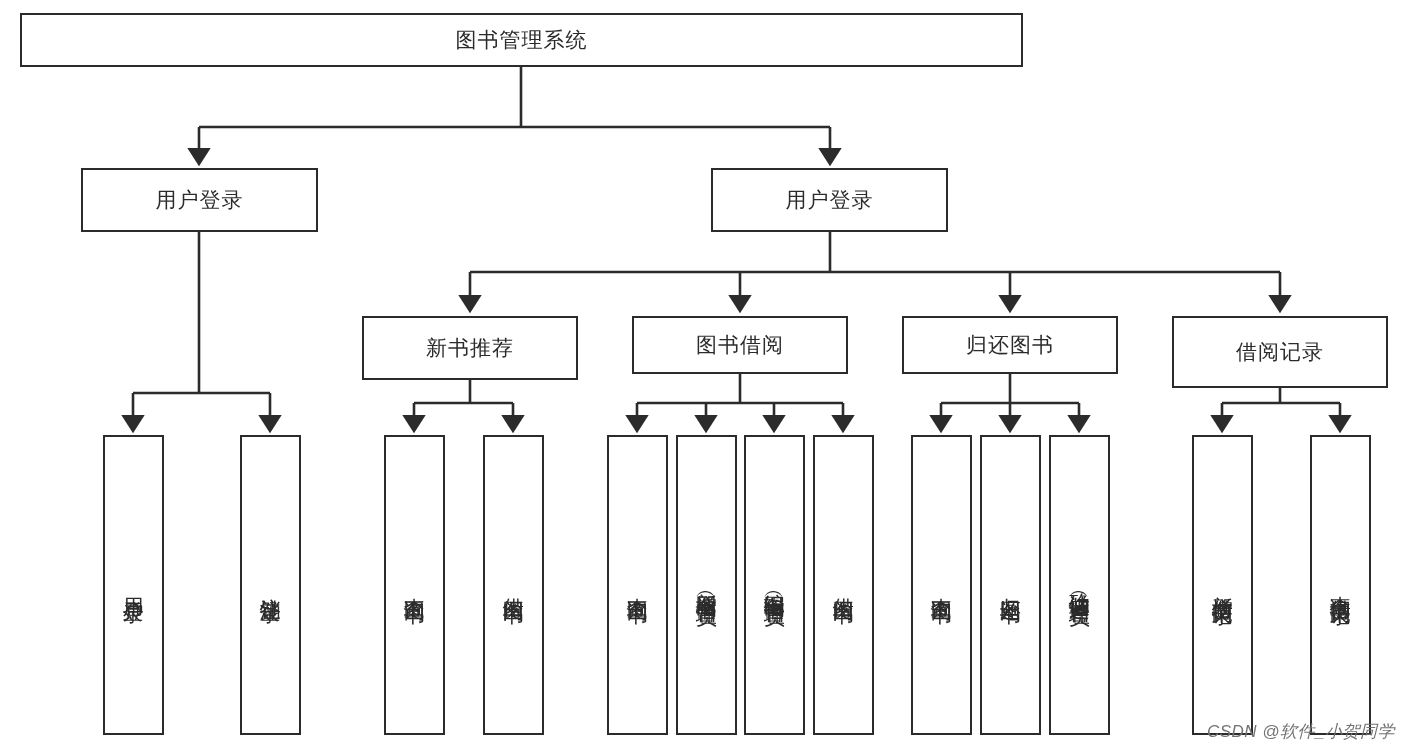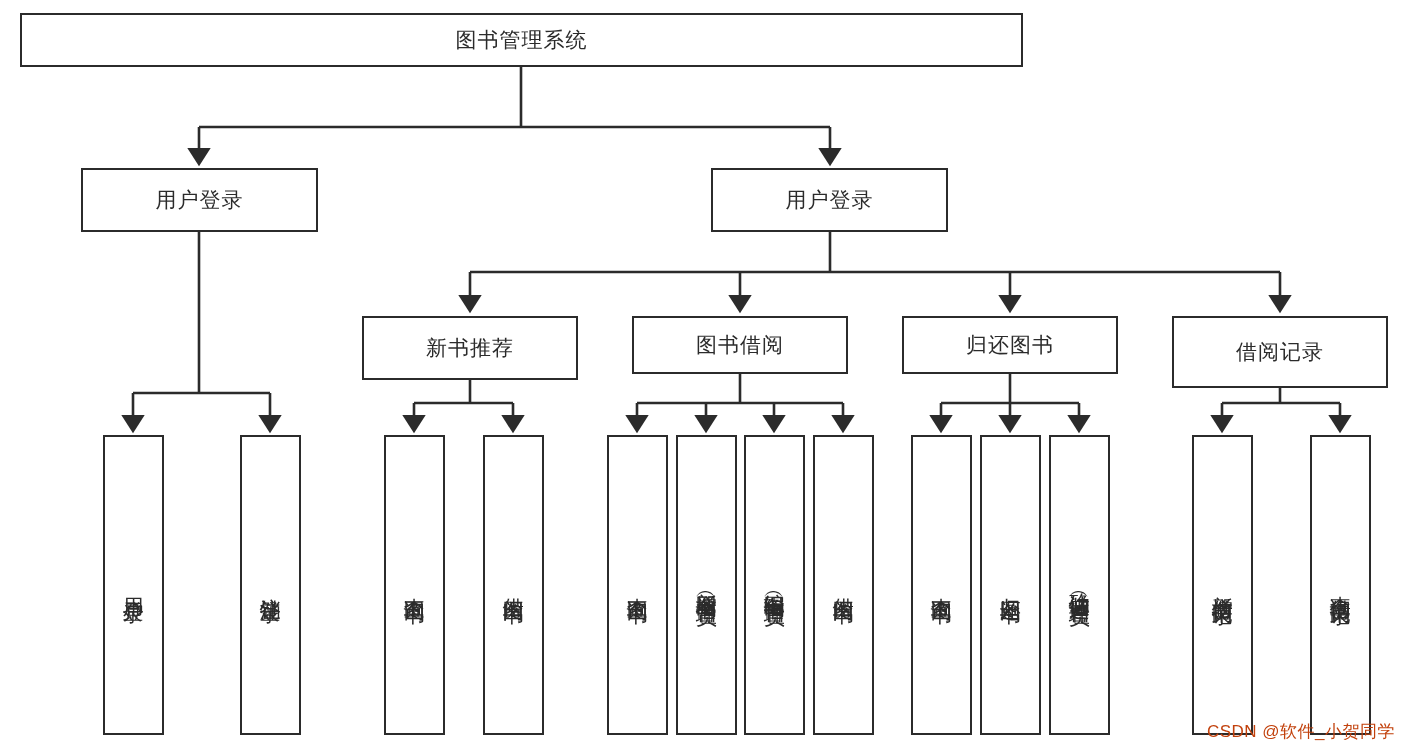--- a/index.html
+++ b/index.html
@@ -51,23 +51,24 @@
     line-height: 1.22;
     letter-spacing: 2px;
     white-space: nowrap;
     color: #2b2b2b;
   }
   #watermark {
     position: absolute;
     right: 10px;
     bottom: 4px;
     font-size: 17px;
-    color: #c2410c;
+    color: #737373;
     letter-spacing: 0.5px;
     white-space: nowrap;
+    font-style: italic;
   }
 </style>
 </head>
 <body>
 
 <div id="canvas">
 
   <svg id="wires" viewBox="0 0 1405 747" width="1405" height="747" xmlns="http://www.w3.org/2000/svg">
     <defs>
       <marker id="arrow" markerWidth="9" markerHeight="9" refX="1.5" refY="4.5" orient="auto" markerUnits="strokeWidth">

